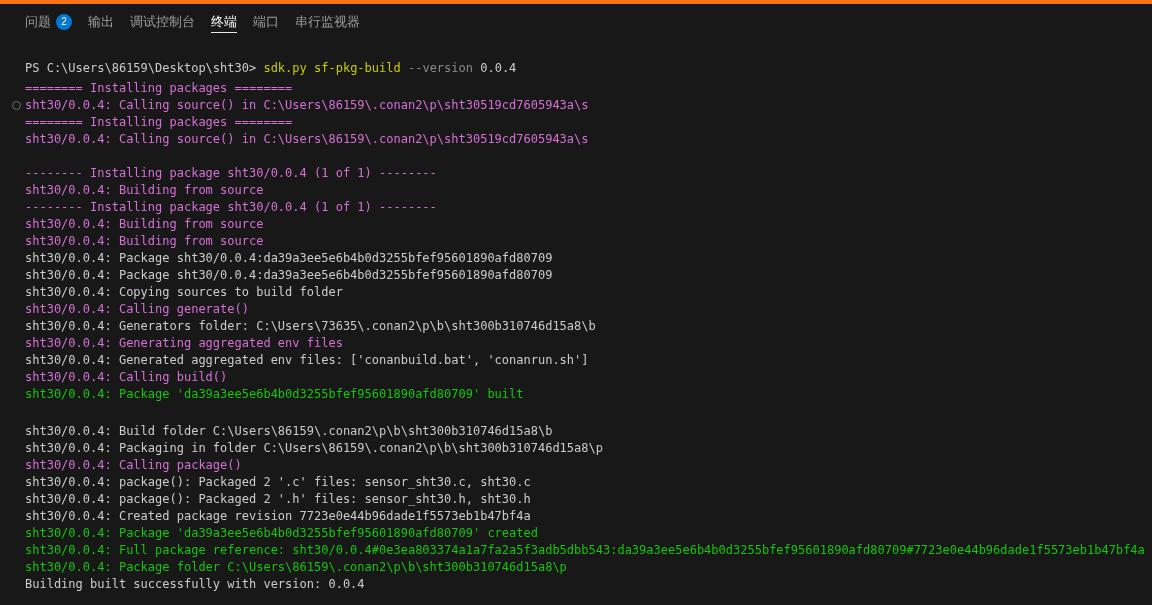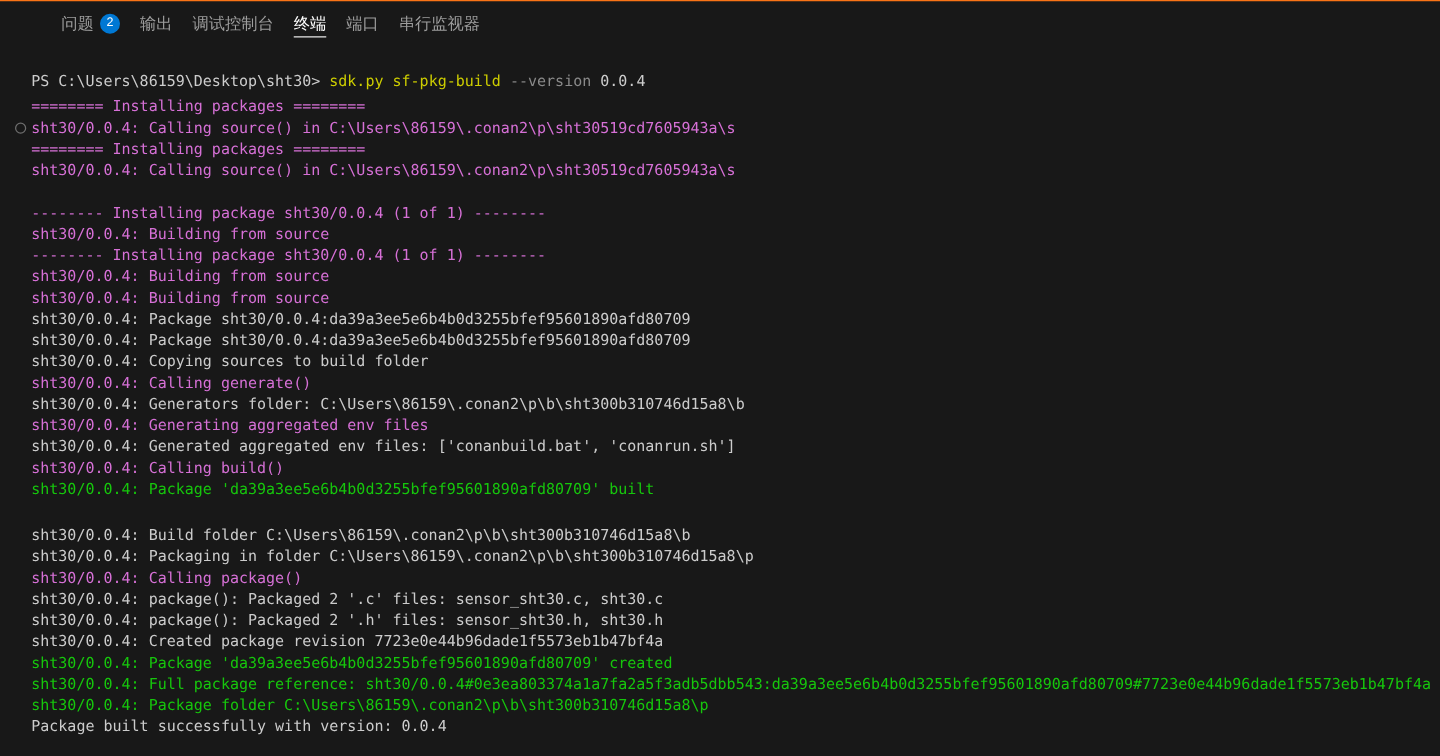--- a/index.html
+++ b/index.html
@@ -1,21 +1,21 @@
 <!DOCTYPE html>
 <html style="--bg: #181818; --fg: #cccccc; --magenta: #d670d6; --green: #16c60c; --yellow: #cdcd00; --gray: #8a8a8a; --tab-inactive: #9d9d9d; --tab-active: #ffffff; --tab-underline: #e7e7e7; --badge-bg: #0078d4; --decoration: #6e6e6e;"><head>
 <meta charset="utf-8">
 <style>
   * { margin:0; padding:0; box-sizing:border-box; }
   html, body { width:1152px; height:605px; overflow:hidden; }
   body {
     background: var(--bg, #181818);
     font-family: "Liberation Sans", sans-serif;
   }
-  .panel { position:relative; width:100%; height:100%; border-top:1px solid #f97316;padding-left:24px; }
+  .panel { position:relative; width:100%; height:100%; border-top:4px solid #f97316; }
 
   
   .tabbar {
     display:flex; align-items:center;
     height:35px; padding-left:17px;
     user-select:none;
   }
   .tab {
     position:relative; display:flex; align-items:center; gap:5px;
     height:35px; padding:0 8px;
@@ -95,31 +95,31 @@
         <div class="tline" style="color: var(--fg);">&nbsp;</div>
         <div class="tline" style="color: var(--magenta);">-------- Installing package sht30/0.0.4 (1 of 1) --------</div>
         <div class="tline" style="color: var(--magenta);">sht30/0.0.4: Building from source</div>
         <div class="tline" style="color: var(--magenta);">-------- Installing package sht30/0.0.4 (1 of 1) --------</div>
         <div class="tline" style="color: var(--magenta);">sht30/0.0.4: Building from source</div>
         <div class="tline" style="color: var(--magenta);">sht30/0.0.4: Building from source</div>
         <div class="tline" style="color: var(--fg);">sht30/0.0.4: Package sht30/0.0.4:da39a3ee5e6b4b0d3255bfef95601890afd80709</div>
         <div class="tline" style="color: var(--fg);">sht30/0.0.4: Package sht30/0.0.4:da39a3ee5e6b4b0d3255bfef95601890afd80709</div>
         <div class="tline" style="color: var(--fg);">sht30/0.0.4: Copying sources to build folder</div>
         <div class="tline" style="color: var(--magenta);">sht30/0.0.4: Calling generate()</div>
-        <div class="tline" style="color: var(--fg);">sht30/0.0.4: Generators folder: C:\Users\86159\.conan2\p\b\sht300b310746d15a8\b</div>
+        <div class="tline" style="color: var(--fg);">sht30/0.0.4: Generators folder: C:\Users\73635\.conan2\p\b\sht300b310746d15a8\b</div>
         <div class="tline" style="color: var(--magenta);">sht30/0.0.4: Generating aggregated env files</div>
         <div class="tline" style="color: var(--fg);">sht30/0.0.4: Generated aggregated env files: ['conanbuild.bat', 'conanrun.sh']</div>
         <div class="tline" style="color: var(--magenta);">sht30/0.0.4: Calling build()</div>
         <div class="tline" style="color: var(--green);">sht30/0.0.4: Package 'da39a3ee5e6b4b0d3255bfef95601890afd80709' built</div>
         <div class="tline" style="color: var(--fg); margin-top: 20px;">sht30/0.0.4: Build folder C:\Users\86159\.conan2\p\b\sht300b310746d15a8\b</div>
         <div class="tline" style="color: var(--fg);">sht30/0.0.4: Packaging in folder C:\Users\86159\.conan2\p\b\sht300b310746d15a8\p</div>
         <div class="tline" style="color: var(--magenta);">sht30/0.0.4: Calling package()</div>
         <div class="tline" style="color: var(--fg);">sht30/0.0.4: package(): Packaged 2 '.c' files: sensor_sht30.c, sht30.c</div>
         <div class="tline" style="color: var(--fg);">sht30/0.0.4: package(): Packaged 2 '.h' files: sensor_sht30.h, sht30.h</div>
         <div class="tline" style="color: var(--fg);">sht30/0.0.4: Created package revision 7723e0e44b96dade1f5573eb1b47bf4a</div>
         <div class="tline" style="color: var(--green);">sht30/0.0.4: Package 'da39a3ee5e6b4b0d3255bfef95601890afd80709' created</div>
         <div class="tline" style="color: var(--green);">sht30/0.0.4: Full package reference: sht30/0.0.4#0e3ea803374a1a7fa2a5f3adb5dbb543:da39a3ee5e6b4b0d3255bfef95601890afd80709#7723e0e44b96dade1f5573eb1b47bf4a</div>
         <div class="tline" style="color: var(--green);">sht30/0.0.4: Package folder C:\Users\86159\.conan2\p\b\sht300b310746d15a8\p</div>
-        <div class="tline" style="color: var(--fg);">Package built successfully with version: 0.0.4</div>
+        <div class="tline" style="color: var(--fg);">Building built successfully with version: 0.0.4</div>
       </div>
   </div>
 
 </div>
 
 </body></html>

